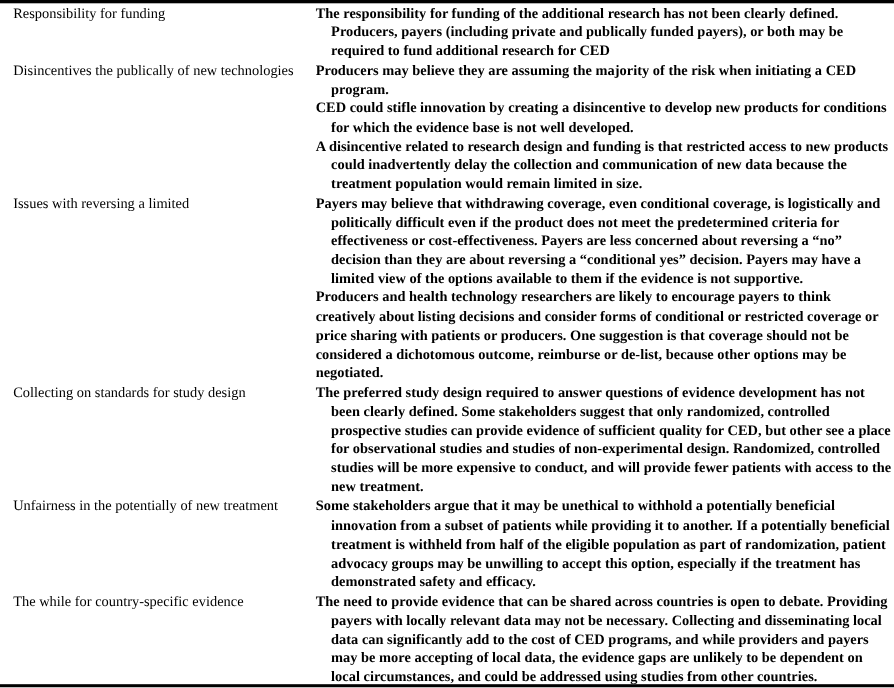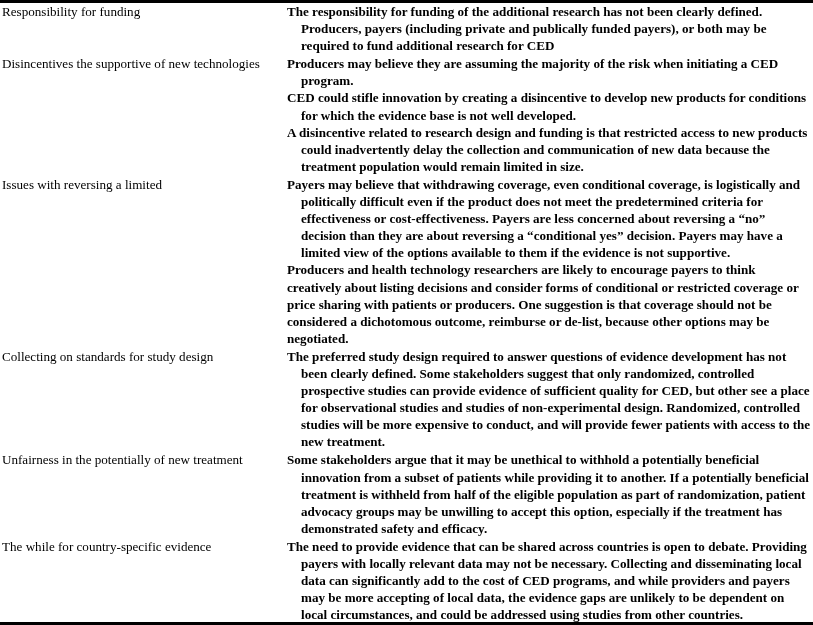--- a/index.html
+++ b/index.html
@@ -57,21 +57,21 @@
     font-size: 13.1px;
     line-height: 17.1px;
   }
 
   
   .label-cell {
     padding-right: 6px;
     box-sizing: border-box;
   }
   .label-cell .ltext {
-    padding-left: 14px;
+    padding-left: 24px;
     text-indent: -12px;
     margin: 0;
     white-space: normal;
   }
 
   
   .desc-cell {
     padding-left: 0px;
     padding-right: 4px;
     box-sizing: border-box;
@@ -108,21 +108,21 @@
           <tr class="row gap-s">
             <td class="label-cell">
               <p class="ltext">Responsibility for funding</p>
             </td>
             <td class="desc-cell">
               <p>The responsibility for funding of the additional research has not been clearly defined. Producers, payers (including private and publically funded payers), or both may be required to fund additional research for CED</p>
             </td>
           </tr>
           <tr class="row gap-s">
             <td class="label-cell">
-              <p class="ltext">Disincentives the supportive of new technologies</p>
+              <p class="ltext">Disincentives the publically of new technologies</p>
             </td>
             <td class="desc-cell">
               <p>Producers may believe they are assuming the majority of the risk when initiating a CED program.</p>
               <p>CED could stifle innovation by creating a disincentive to develop new products for conditions for which the evidence base is not well developed.</p>
               <p>A disincentive related to research design and funding is that restricted access to new products could inadvertently delay the collection and communication of new data because the treatment population would remain limited in size.</p>
             </td>
           </tr>
           <tr class="row gap-s">
             <td class="label-cell">
               <p class="ltext">Issues with reversing a limited</p>

